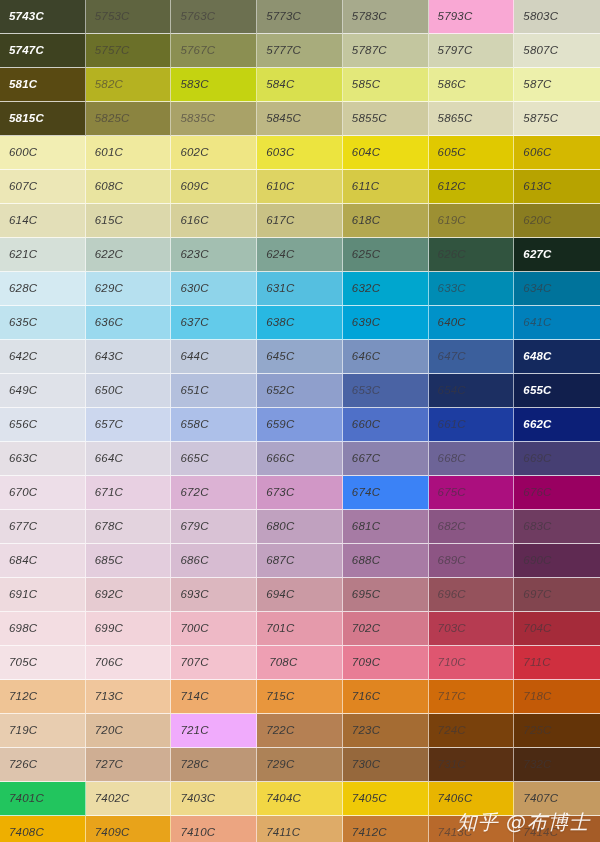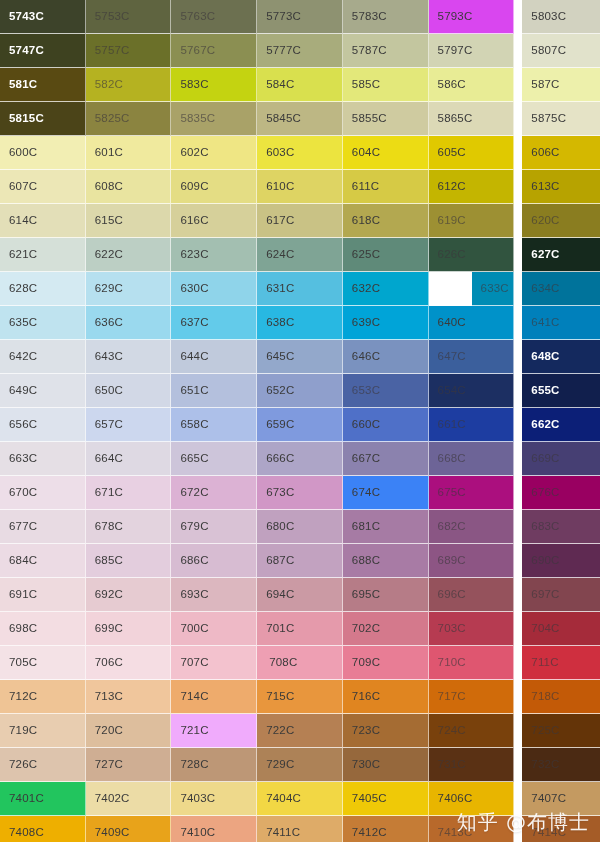--- a/index.html
+++ b/index.html
@@ -10,39 +10,39 @@
   body {
     width: 600px;
     height: 842px;
     font-family: "Liberation Sans", sans-serif;
     overflow: hidden;
   }
   #chart {
     position: relative;
     width: 600px;
     height: 842px;
+    font-style: italic;
   }
   .swatch-grid {
     display: grid;
     grid-template-columns: repeat(7, 1fr);
     width: 600px;
   }
   .swatch {
     position: relative;
     height: 34px;
     box-sizing: border-box;
     display: flex;
     align-items: center;
     padding-left: 9px;
     border-right: 1px solid rgba(255,255,255,0.55);
     border-bottom: 1px solid rgba(255,255,255,0.75);
   }
   .swatch:nth-child(7n) {
     border-right: none;
-    margin-left: 8px;
   }
   .swatch-label {
     font-size: 11.5px;
     letter-spacing: 0.2px;
     color: #3a3a3a;
     white-space: nowrap;
     line-height: 1;
   }
   .swatch.light-text .swatch-label {
     color: #ffffff;
@@ -76,21 +76,21 @@
       </div>
       <div class="swatch dim-text" style="background: rgb(108, 112, 80);">
         <span class="swatch-label">5763C</span>
       </div>
       <div class="swatch" style="background: rgb(142, 146, 113);">
         <span class="swatch-label">5773C</span>
       </div>
       <div class="swatch" style="background: rgb(167, 170, 140);">
         <span class="swatch-label">5783C</span>
       </div>
-      <div class="swatch" style="background: #d946ef;">
+      <div class="swatch" style="background: #f9a8d4;">
         <span class="swatch-label">5793C</span>
       </div>
       <div class="swatch" style="background: rgb(210, 210, 192);">
         <span class="swatch-label">5803C</span>
       </div>
       <div class="swatch light-text" style="background: rgb(62, 66, 32); text-align: right;">
         <span class="swatch-label">5747C</span>
       </div>
       <div class="swatch dim-text" style="background: rgb(107, 112, 41);">
         <span class="swatch-label">5757C</span>
@@ -244,21 +244,21 @@
       </div>
       <div class="swatch" style="background: rgb(143, 212, 234);">
         <span class="swatch-label">630C</span>
       </div>
       <div class="swatch" style="background: rgb(85, 191, 224);">
         <span class="swatch-label">631C</span>
       </div>
       <div class="swatch" style="background: rgb(0, 166, 206);">
         <span class="swatch-label">632C</span>
       </div>
-      <div class="swatch dim-text" style="background: rgb(0, 140, 180); margin-left: 43px;">
+      <div class="swatch dim-text" style="background: rgb(0, 140, 180);">
         <span class="swatch-label">633C</span>
       </div>
       <div class="swatch dim-text" style="background: rgb(0, 115, 155);">
         <span class="swatch-label">634C</span>
       </div>
       <div class="swatch" style="background: rgb(191, 227, 239);">
         <span class="swatch-label">635C</span>
       </div>
       <div class="swatch" style="background: rgb(154, 217, 238);">
         <span class="swatch-label">636C</span>

